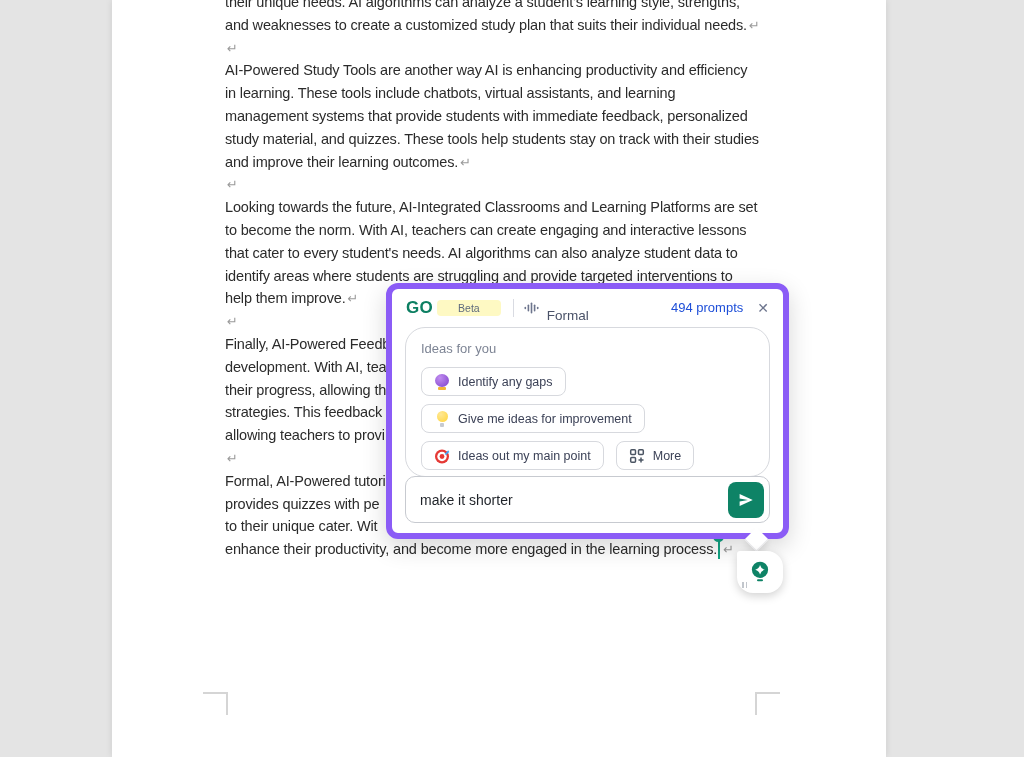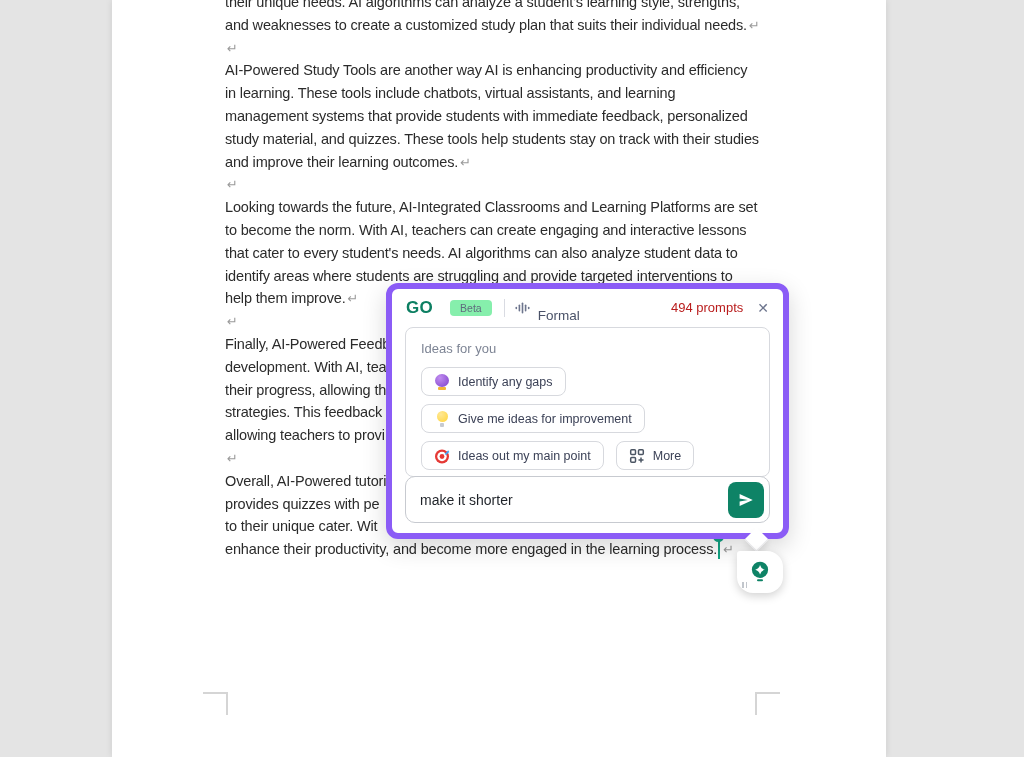--- a/index.html
+++ b/index.html
@@ -32,31 +32,31 @@
   .go-card { position:absolute; left:386px; top:283px; width:403px; height:256px;
              background:#fff; border:6px solid #8b5cf6; border-radius:12px;
              box-shadow:0 8px 24px rgba(0,0,0,.16); z-index:10; }
   .go-tail { position:absolute; left:748px; top:531px; width:17px; height:17px;
              background:#fff; transform:rotate(45deg);
              box-shadow:3px 3px 6px rgba(0,0,0,.10);
              border-right:1px solid #e7e7ea; border-bottom:1px solid #e7e7ea; z-index:11; }
 
   .go-header { display:flex; align-items:center; height:37px; padding:0 14px; }
   .go-logo { font-size:17px; font-weight:800; letter-spacing:.3px; color:#0c7f62; }
-  .go-beta { margin-left:17px; background:#86efac; color:#5f6b7d; font-size:10.5px;
-             padding:2px 10px; border-radius:4px; }
+  .go-beta { margin-left:4px; background:#fef9c3; color:#5f6b7d; font-size:10.5px;
+             padding:2px 21px; border-radius:4px; }
   .go-divider { width:1px; height:18px; background:#d9dbe2; margin:0 10px 0 12px; }
   .tone-icon { display:inline-flex; align-items:center; }
   .go-tone-label { margin-left:7px; font-size:13.5px; color:#4a5268;margin-top:16px; }
   .go-spacer { flex:1; }
-  .go-prompts { font-size:13px; color:#b91c1c; }
+  .go-prompts { font-size:13px; color:#1d4ed8; }
   .go-close { margin-left:14px; font-size:14px; color:#6d758d; cursor:pointer; line-height:1; }
 
   .ideas-box { position:absolute; left:13px; right:13px; top:38px; height:150px;
-               border:1px solid #d7d9de; border-radius:8px; background:#fff;
+               border:1px solid #d7d9de; border-radius:20px; background:#fff;
                padding:13px 15px; }
   .ideas-title { font-size:13px; color:#7d8494; margin-bottom:11px; }
   .idea-row { display:flex; gap:12px; margin-bottom:8px; }
   .idea-btn { display:inline-flex; align-items:center; gap:8px; height:29px;
               padding:0 12px; border:1px solid #d7d9de; border-radius:8px;
               background:#fff; font-size:12.5px; color:#3c4257; cursor:pointer;
               font-family:"Liberation Sans", sans-serif; }
 
   .icon16 { width:16px; height:16px; position:relative; display:inline-block; flex:none; }
   .icon-crystal::before { content:""; position:absolute; left:1px; top:0; width:14px; height:13px;
@@ -126,21 +126,21 @@
       <div class="doc-line" style="top: 355.8px;"><span>development. With AI, tea</span><span class="pilcrow"></span></div>
 
       <div class="doc-line" style="top: 378.6px;"><span>their progress, allowing th</span><span class="pilcrow"></span></div>
 
       <div class="doc-line" style="top: 401.4px;"><span>strategies. This feedback c</span><span class="pilcrow"></span></div>
 
       <div class="doc-line" style="top: 424.2px;"><span>allowing teachers to provi</span><span class="pilcrow"></span></div>
 
       <div class="doc-line" style="top: 447px;"><span></span><span class="pilcrow">↵</span></div>
 
-      <div class="doc-line" style="top: 469.8px;"><span>Overall, AI-Powered tutori</span><span class="pilcrow"></span></div>
+      <div class="doc-line" style="top: 469.8px;"><span>Formal, AI-Powered tutori</span><span class="pilcrow"></span></div>
 
       <div class="doc-line" style="top: 492.6px;"><span>provides quizzes with pe</span><span class="pilcrow"></span></div>
 
       <div class="doc-line" style="top: 515.4px;"><span>to their unique cater. Wit</span><span class="pilcrow"></span></div>
 
       <div class="doc-line" style="top: 538.2px;"><span>enhance their productivity, and become more engaged in the learning process.</span><span class="caret-wrap"><span class="caret"></span><span class="caret-plus">+</span></span><span class="pilcrow">↵</span></div>
     </div>
   <div class="corner left"></div>
   <div class="corner right"></div>
 </div>

